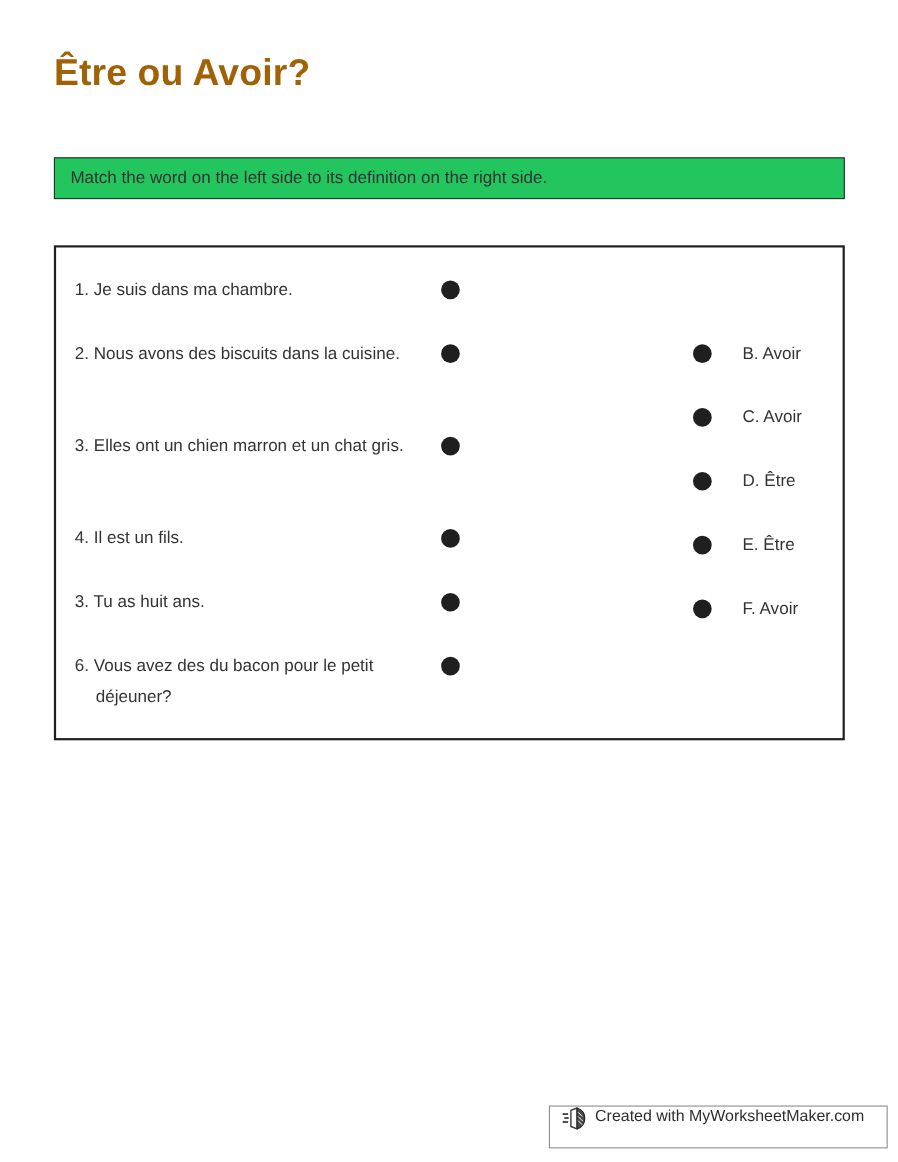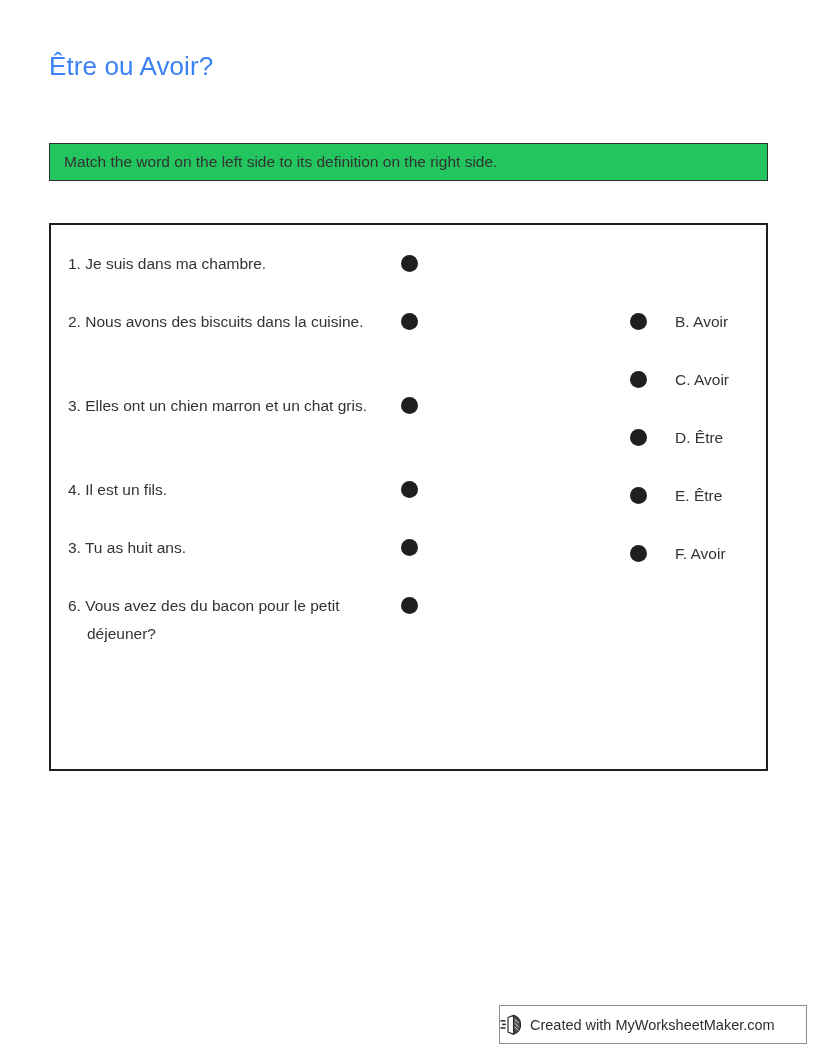--- a/index.html
+++ b/index.html
@@ -14,23 +14,23 @@
     font-family: "Liberation Sans", "DejaVu Sans", sans-serif;
     color: #333333;
     overflow: hidden;
   }
 
   
   .page-title {
     position: absolute;
     left: 49px;
     top: 46px;
-    font-size: 26px;
-    font-weight: 400;
-    color: #3b82f6;
+    font-size: 34px;
+    font-weight: 700;
+    color: #a16207;
     letter-spacing: 0.1px;
     line-height: 40px;
     white-space: nowrap;
   }
 
   
   .instructions-box {
     position: absolute;
     left: 49px;
     top: 143px;
@@ -48,21 +48,21 @@
     color: #333333;
     line-height: 20px;
   }
 
   
   .match-box {
     position: absolute;
     left: 49px;
     top: 223px;
     width: 719px;
-    height: 548px;
+    height: 450px;
     box-sizing: border-box;
     border: 2px solid #1f1f1f;
     background: #ffffff;
   }
 
   .left-col {
     position: absolute;
     left: 0;
     top: 0;
     width: 360px;
@@ -130,21 +130,21 @@
   .footer-badge {
     position: absolute;
     left: 499px;
     top: 1005px;
     width: 308px;
     height: 39px;
     box-sizing: border-box;
     border: 1.4px solid #8d8d8d;
     background: #ffffff;
     display: flex;
-    align-items: center;
+    padding-left: 11px;
   }
   .footer-logo {
     width: 24px;
     height: 22px;
     flex: 0 0 auto;
     margin-right: 6px;
     display: block;
   }
   .footer-text {
     font-size: 14.5px;

